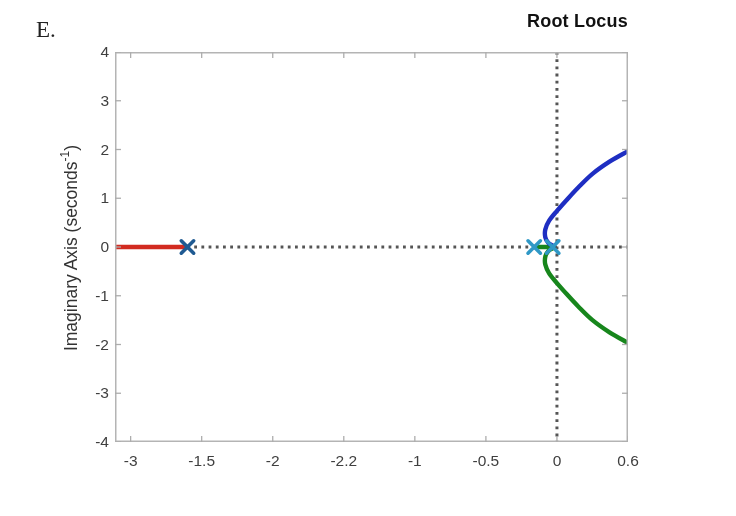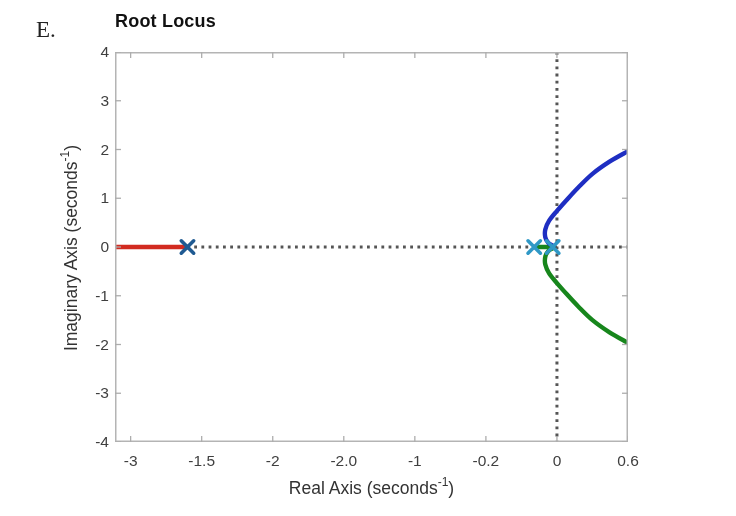--- a/index.html
+++ b/index.html
@@ -10,21 +10,21 @@
     font-family:"Liberation Sans", sans-serif;
     overflow:hidden;
   }
   .item-label{
     position:absolute;left:36px;top:17px;
     font-family:"Liberation Serif", serif;
     font-size:23px;color:#222222;
   }
   .chart-title{
     position:absolute;left:115px;top:11px;width:513px;
-    text-align:left;font-size:18px;font-weight:bold;color:#111111;
+    text-align:right;font-size:18px;font-weight:bold;color:#111111;
     letter-spacing:0.2px;
   }
   .plot-box{
     position:absolute;left:115px;top:52px;width:513px;height:390px;
   }
   .plot-box svg{display:block;}
   .tick-label{
     position:absolute;color:#3f3f3f;font-size:15.5px;line-height:18px;
   }
   .x-tick-label{width:60px;text-align:center;top:452px;}
@@ -96,37 +96,34 @@
         <line x1="513" y1="48.75" x2="507" y2="48.75" stroke="#adadad" stroke-width="1.3"></line>
         <line x1="0" y1="0" x2="6" y2="0" stroke="#adadad" stroke-width="1.3"></line>
         <line x1="513" y1="0" x2="507" y2="0" stroke="#adadad" stroke-width="1.3"></line>
       </svg>
   </div>
 
   <div id="tick-labels">
       <div class="tick-label x-tick-label" style="left: 100.632px;">-3</div>
       <div class="tick-label x-tick-label" style="left: 171.684px;">-1.5</div>
       <div class="tick-label x-tick-label" style="left: 242.737px;">-2</div>
-      <div class="tick-label x-tick-label" style="left: 313.789px;">-2.0</div>
+      <div class="tick-label x-tick-label" style="left: 313.789px;">-2.2</div>
       <div class="tick-label x-tick-label" style="left: 384.842px;">-1</div>
-      <div class="tick-label x-tick-label" style="left: 455.895px;">-0.2</div>
+      <div class="tick-label x-tick-label" style="left: 455.895px;">-0.5</div>
       <div class="tick-label x-tick-label" style="left: 526.947px;">0</div>
       <div class="tick-label x-tick-label" style="left: 598px;">0.6</div>
       <div class="tick-label y-tick-label" style="top: 433px;">-4</div>
       <div class="tick-label y-tick-label" style="top: 384.25px;">-3</div>
       <div class="tick-label y-tick-label" style="top: 335.5px;">-2</div>
       <div class="tick-label y-tick-label" style="top: 286.75px;">-1</div>
       <div class="tick-label y-tick-label" style="top: 238px;">0</div>
       <div class="tick-label y-tick-label" style="top: 189.25px;">1</div>
       <div class="tick-label y-tick-label" style="top: 140.5px;">2</div>
       <div class="tick-label y-tick-label" style="top: 91.75px;">3</div>
       <div class="tick-label y-tick-label" style="top: 43px;">4</div>
     </div>
 
-  <div class="axis-label x-axis-label">
-    <span>Real Axis (seconds</span><sup>-1</sup><span>)</span>
-  </div>
 
   <div class="axis-label y-axis-label">
     <span>Imaginary Axis (seconds</span><sup>-1</sup><span>)</span>
   </div>
 
 </div>
 
 </body></html>

